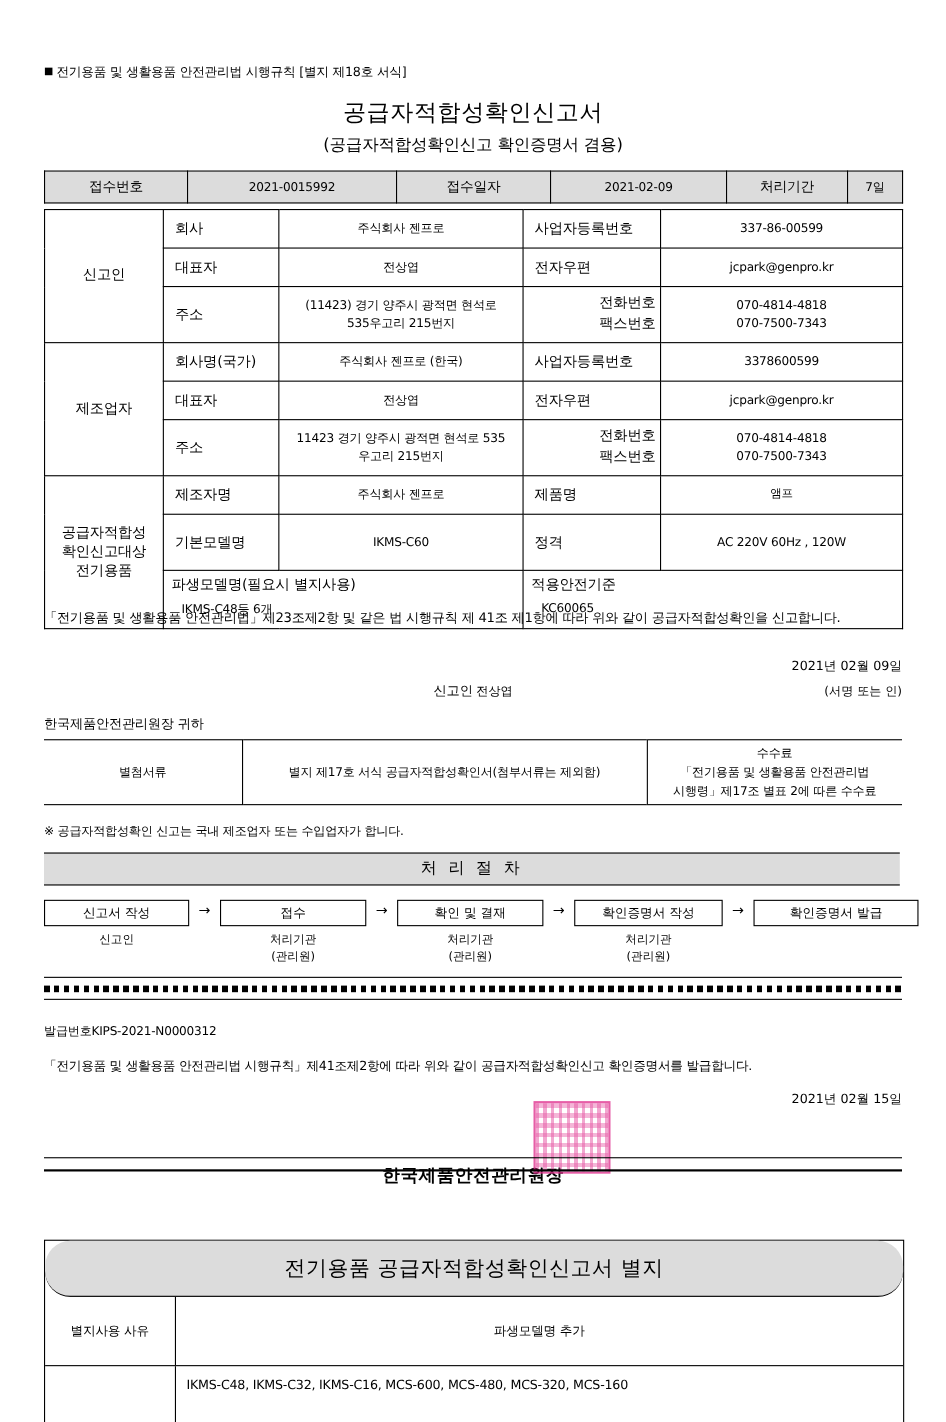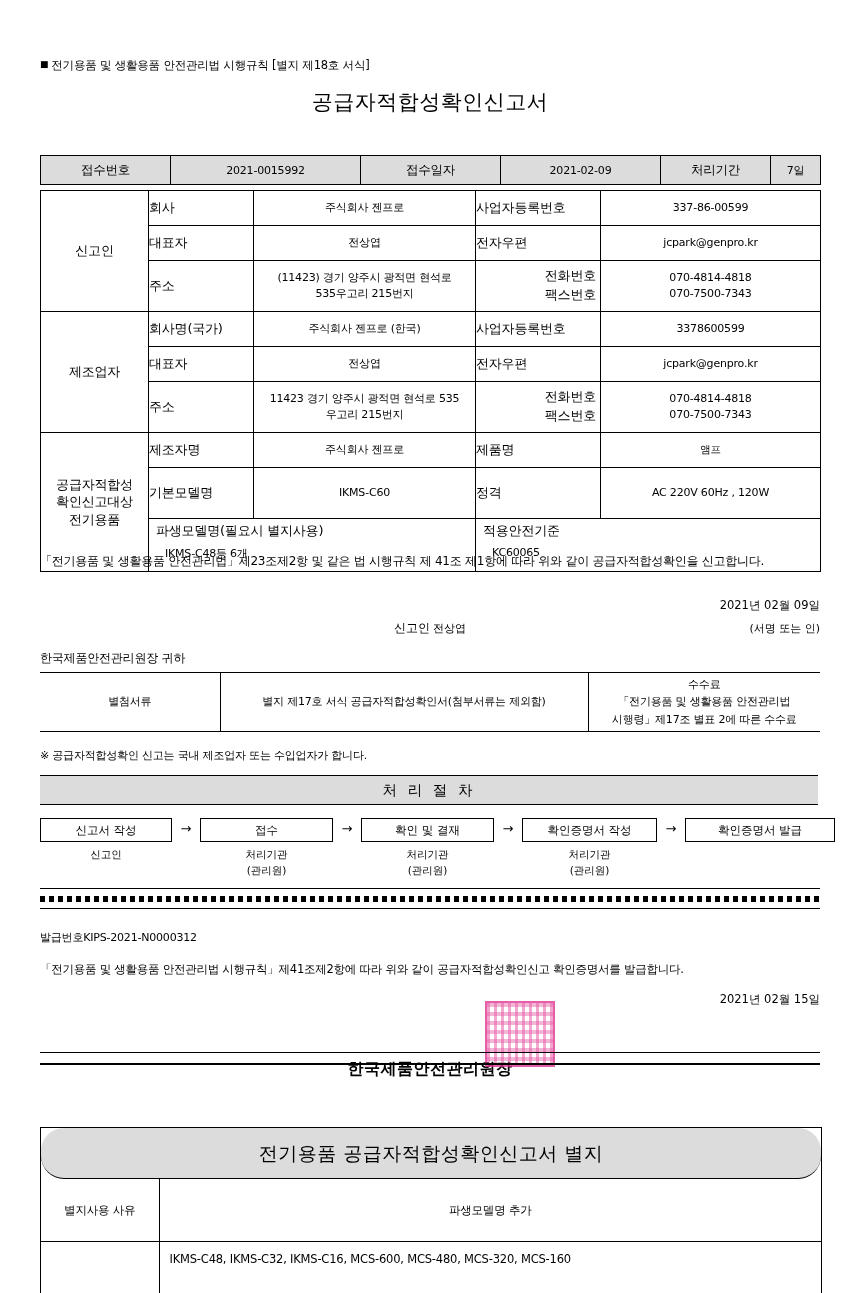--- a/index.html
+++ b/index.html
@@ -96,21 +96,21 @@
   }
   .main-table td { height: 30px; }
   .main-table td.rowhead {
     text-align: center;
     font-size: 13px;
     line-height: 1.35;
   }
   .main-table td.field {
     text-align: left;
     font-size: 13px;
-    padding-left: 0;
+    padding-left: 10px;
   }
   .main-table td.data {
     text-align: center;
     font-size: 11px;
     line-height: 1.5;
   }
   .main-table td.data.small { font-size: 10.5px; }
   .main-table td.tall { height: 46px; }
   .main-table td.field-stack {
     text-align: right;
@@ -369,20 +369,21 @@
 </head>
 <body>
 
 <div class="page">
 
   <div class="form-note">
     <span class="sq">■</span><span>전기용품 및 생활용품 안전관리법 시행규칙 [별지 제18호 서식]</span>
   </div>
 
   <div class="doc-title">공급자적합성확인신고서</div>
+  <div class="doc-subtitle">(공급자적합성확인신고 확인증명서 겸용)</div>
 
   <table class="receipt-table">
     <colgroup>
         <col style="width:130px">
         <col style="width:190px">
         <col style="width:140px">
         <col style="width:160px">
         <col style="width:110px">
         <col style="width:50px">
       </colgroup>

